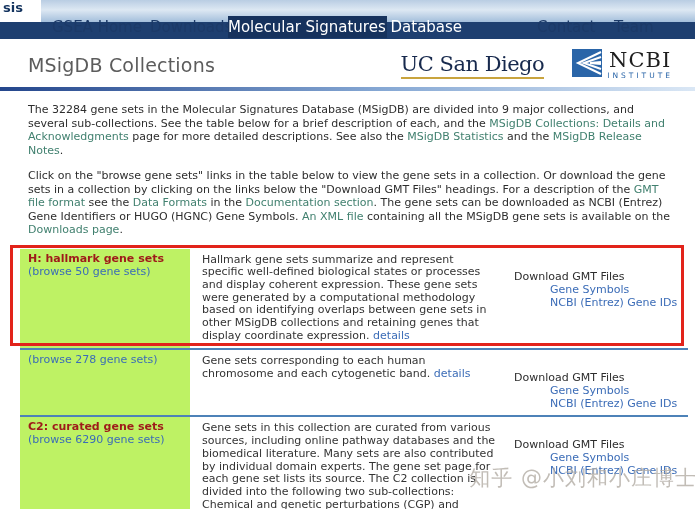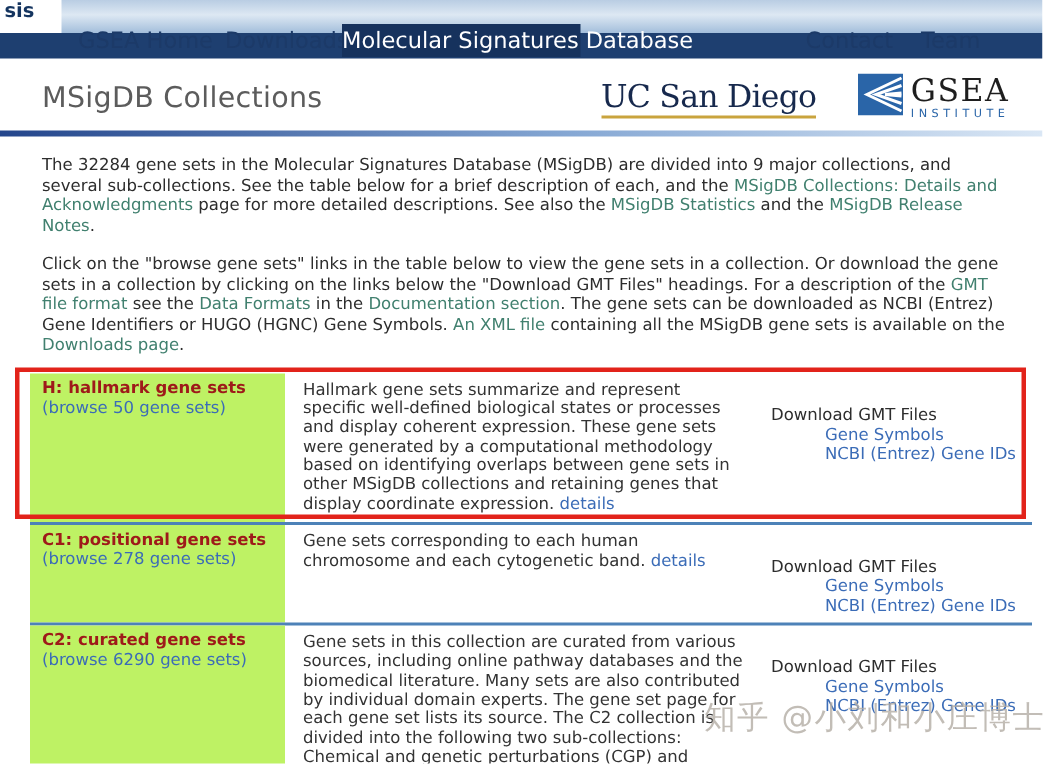--- a/index.html
+++ b/index.html
@@ -12,21 +12,21 @@
   .logo-corner { position:absolute; left:0; top:0; width:41px; height:22px;
     background:#fff; color:#14345f; font-weight:bold; font-size:13px;
     padding:0 0 0 3px; line-height:15px; z-index:2; }
   .tab { position:absolute; top:16px; height:22px; line-height:23px;
     font-size:15px; color:#1c3a68; cursor:pointer; white-space:nowrap; }
   .tab.active { background:#16325d; color:#fff; width:159px; text-align:center; }
   .navstrip { height:17px; background:#1e3f70; }
 
   
   .header { height:48px; display:flex; align-items:center;
-    justify-content:space-between; padding:4px 22px 0 28px; }
+    justify-content:space-between; padding:4px 22px 0 28px;text-align:center; }
   .page-title { font-size:19px; color:#5c5c5c; letter-spacing:0.2px; }
   .logos { display:flex; align-items:center; gap:28px; }
   .ucsd { font-family:"DejaVu Serif","Liberation Serif",serif; font-size:21px;
     color:#17294d; border-bottom:2px solid #c9a43e; padding-bottom:1px;
     letter-spacing:-0.5px; }
   .broad { display:flex; align-items:center; gap:5px; }
   .broad-txt { display:flex; flex-direction:column; line-height:1; }
   .broad-top { font-family:"DejaVu Serif","Liberation Serif",serif;
     font-size:21px; color:#1e1e1e; letter-spacing:1px; }
   .broad-bottom { font-size:7.5px; color:#2a65a8; letter-spacing:3px; margin-top:1px; }
@@ -77,21 +77,21 @@
     <div class="broad">
       <span>
         <svg width="30" height="28" viewBox="0 0 30 28">
           <rect width="30" height="28" fill="#2a65a8"></rect>
           <path d="M29 3 L6 14 L29 25" stroke="#fff" stroke-width="2" fill="none"></path>
           <path d="M29 8 L12 14 L29 20" stroke="#fff" stroke-width="2" fill="none"></path>
           <path d="M29 13 L18 14 L29 15" stroke="#fff" stroke-width="2" fill="none"></path>
         </svg>
       </span>
       <span class="broad-txt">
-        <span class="broad-top">GSEA</span>
+        <span class="broad-top">NCBI</span>
         <span class="broad-bottom">INSTITUTE</span>
       </span>
     </div>
   </div>
 </div>
 <div class="rule"></div>
 
 <div class="para" id="para1"><span>The 32284 gene sets in the Molecular Signatures Database (MSigDB) are divided into 9 major collections, and several sub-collections. See the table below for a brief description of each, and the </span><a class="text-link">MSigDB Collections: Details and Acknowledgments</a><span> page for more detailed descriptions. See also the </span><a class="text-link">MSigDB Statistics</a><span> and the </span><a class="text-link">MSigDB Release Notes</a><span>.</span></div>
 <div class="para" id="para2"><span>Click on the "browse gene sets" links in the table below to view the gene sets in a collection. Or download the gene sets in a collection by clicking on the links below the "Download GMT Files" headings. For a description of the </span><a class="text-link">GMT file format</a><span> see the </span><a class="text-link">Data Formats</a><span> in the </span><a class="text-link">Documentation section</a><span>. The gene sets can be downloaded as NCBI (Entrez) Gene Identifiers or HUGO (HGNC) Gene Symbols. </span><a class="text-link">An XML file</a><span> containing all the MSigDB gene sets is available on the </span><a class="text-link">Downloads page</a><span>.</span></div>
 
@@ -100,21 +100,21 @@
       <div class="cell1"><div class="row-title">H: hallmark gene sets</div><a class="browse-link">(browse 50 gene sets)</a></div>
       <div class="cell2"><span>Hallmark gene sets summarize and represent specific well-defined biological states or processes and display coherent expression. These gene sets were generated by a computational methodology based on identifying overlaps between gene sets in other MSigDB collections and retaining genes that display coordinate expression. </span><a class="table-link">details</a></div>
       <div class="cell3">
         <div class="dl-label">Download GMT Files</div>
         <a class="dl-link">Gene Symbols</a>
         <a class="dl-link">NCBI (Entrez) Gene IDs</a>
       </div>
       <div class="red-box"></div>
     </div>
     <div class="grow">
-      <div class="cell1"><div class="row-title">C1: positional gene sets</div><a class="browse-link">(browse 278 gene sets)</a></div>
+      <div class="cell1"><a class="browse-link">(browse 278 gene sets)</a></div>
       <div class="cell2"><span>Gene sets corresponding to each human chromosome and each cytogenetic band. </span><a class="table-link">details</a></div>
       <div class="cell3">
         <div class="dl-label">Download GMT Files</div>
         <a class="dl-link">Gene Symbols</a>
         <a class="dl-link">NCBI (Entrez) Gene IDs</a>
       </div>
     </div>
     <div class="grow">
       <div class="cell1"><div class="row-title">C2: curated gene sets</div><a class="browse-link">(browse 6290 gene sets)</a></div>
       <div class="cell2"><span>Gene sets in this collection are curated from various sources, including online pathway databases and the biomedical literature. Many sets are also contributed by individual domain experts. The gene set page for each gene set lists its source. The C2 collection is divided into the following two sub-collections: Chemical and genetic perturbations (CGP) and Canonical pathways (CP). </span><a class="table-link">details</a></div>

